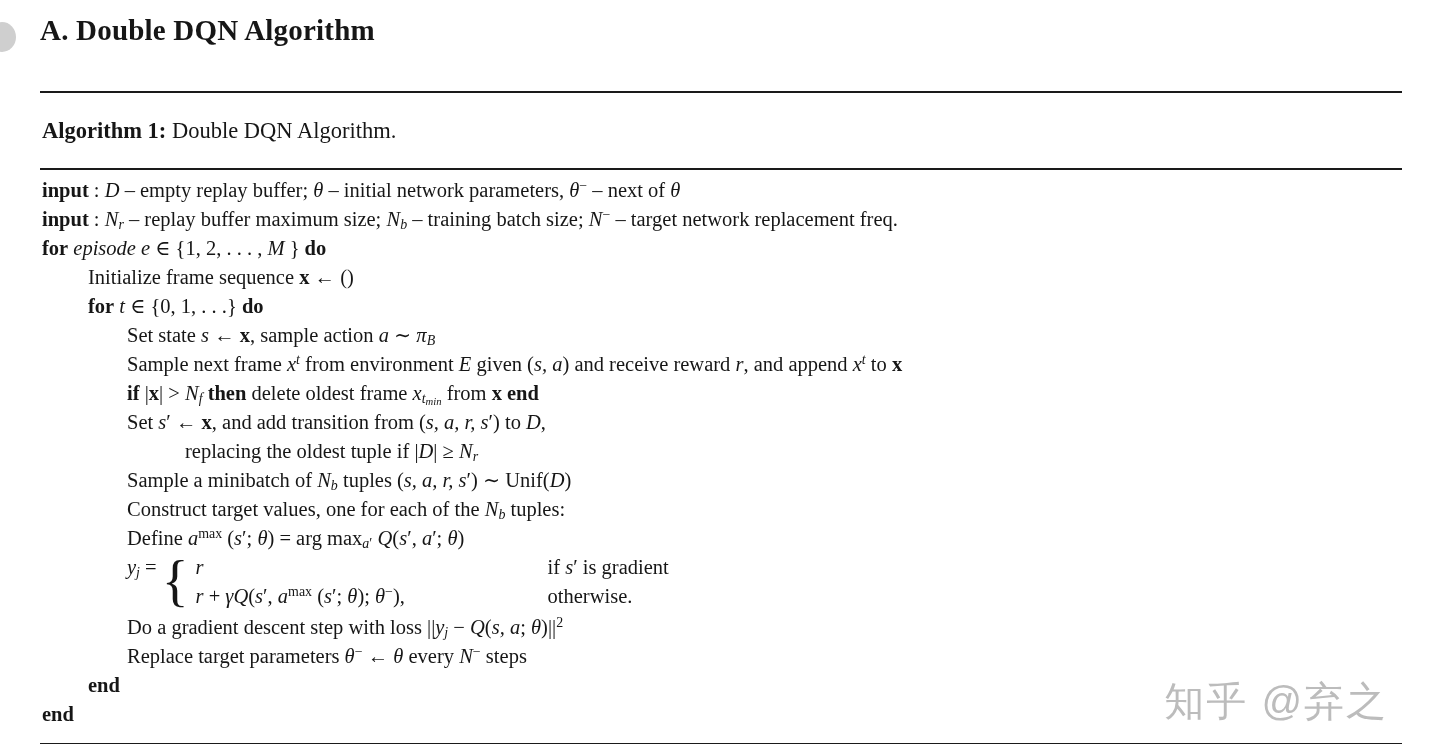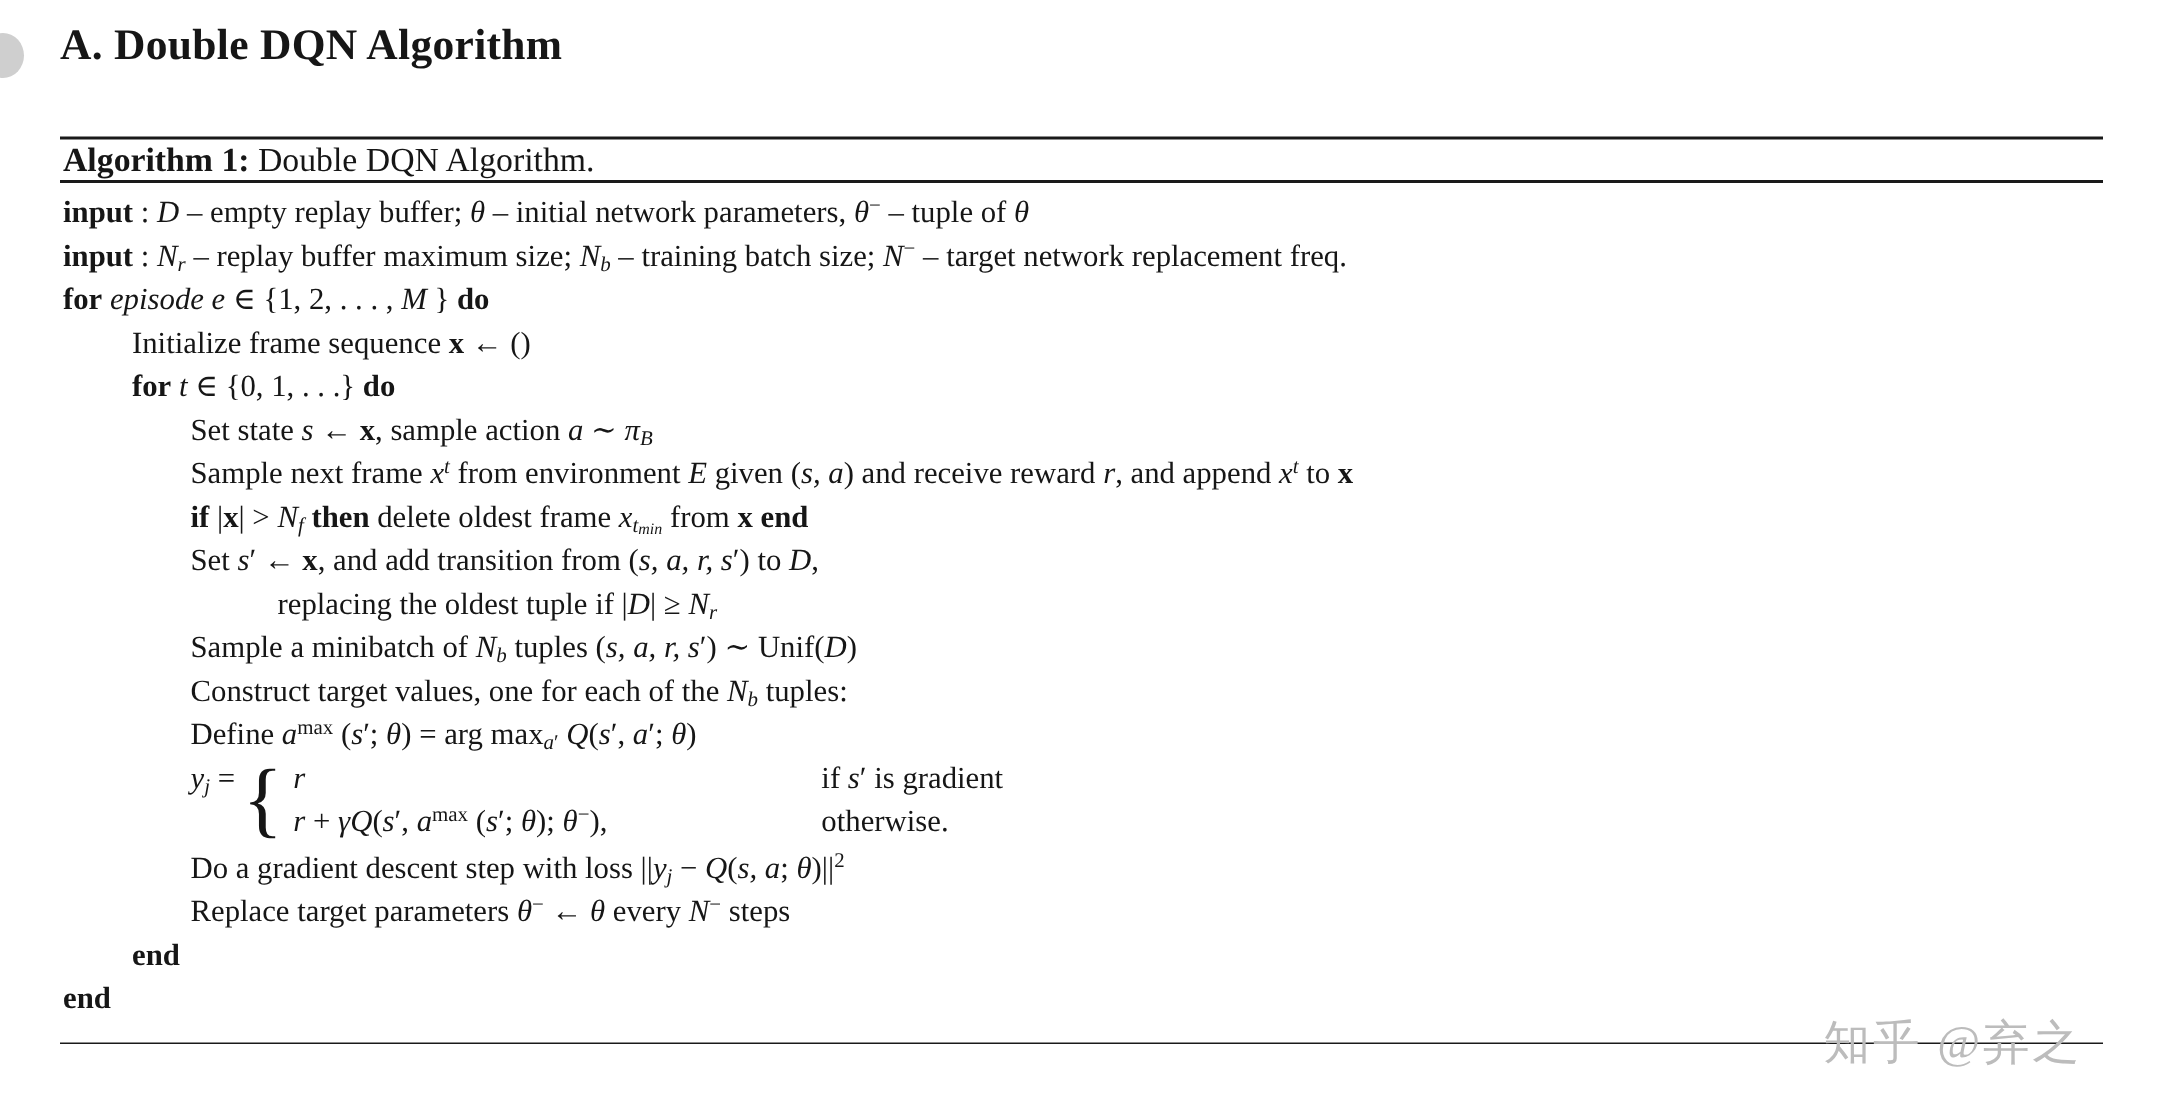--- a/index.html
+++ b/index.html
@@ -42,21 +42,21 @@
     background: #1a1a1a;
     border: none;
   }
   .rule-top { height: 2px; margin-top: 45px; }
   .rule-mid { height: 1.5px; }
   .rule-bottom { height: 1.5px; margin-top: 14px; }
   .caption {
     margin-left: 42px;
     font-size: 22.5px;
     line-height: 27px;
-    padding: 0 0;
+    padding: 24px 0;
   }
   .caption span { white-space: pre; }
   .cap-label { font-weight: bold; }
   .algo {
     margin-left: 42px;
     margin-top: 6px;
     font-size: 20.5px;
   }
   .line {
     line-height: 29px;
@@ -84,45 +84,45 @@
     margin: 0 7px 4px 5px;
     font-weight: 400;
   }
   .cases-rows { display: flex; flex-direction: column; }
   .cases-row { display: flex; line-height: 29px; white-space: pre; }
   .cases-f { width: 352px; }
   .watermark {
     position: absolute;
     right: 52px;
     top: 660px;
-    font-size: 31px;
+    font-size: 40px;
     letter-spacing: 2px;
     color: #bcbcbc;
-    font-family: Liberation Serif, serif;
+    font-family: Liberation Sans, sans-serif;
   }
 </style>
 </head>
 <body>
 
 <div class="page">
 
   <div class="edge-blob"></div>
 
   <h1 class="section-title">A. Double DQN Algorithm</h1>
 
   <div class="rule rule-top"></div>
 
   <div class="caption">
     <span class="cap-label">Algorithm 1:</span><span> Double DQN Algorithm.</span>
   </div>
 
   <div class="rule rule-mid"></div>
 
   <div class="algo">
-    <div class="line"><span class="seg-b">input</span><span> : </span><span class="seg-scr">D</span><span> – empty replay buffer; </span><span class="seg-i">θ</span><span> – initial network parameters, </span><span class="seg-i">θ</span><span class="seg-sup">−</span><span> – tuple of </span><span class="seg-i">θ</span></div>
+    <div class="line"><span class="seg-b">input</span><span> : </span><span class="seg-scr">D</span><span> – empty replay buffer; </span><span class="seg-i">θ</span><span> – initial network parameters, </span><span class="seg-i">θ</span><span class="seg-sup">−</span><span> – next of </span><span class="seg-i">θ</span></div>
     <div class="line"><span class="seg-b">input</span><span> : </span><span class="seg-i">N</span><span class="seg-i seg-sub">r</span><span> – replay buffer maximum size; </span><span class="seg-i">N</span><span class="seg-i seg-sub">b</span><span> – training batch size; </span><span class="seg-i">N</span><span class="seg-sup">−</span><span> – target network replacement freq.</span></div>
     <div class="line"><span class="seg-b">for</span><span> </span><span class="seg-i">episode e</span><span> ∈ {1, 2, . . . , </span><span class="seg-i">M</span><span> } </span><span class="seg-b">do</span></div>
     <div class="line ind1"><span>Initialize frame sequence </span><span class="seg-b">x</span><span> ← ()</span></div>
     <div class="line ind1"><span class="seg-b">for</span><span> </span><span class="seg-i">t</span><span> ∈ {0, 1, . . .} </span><span class="seg-b">do</span></div>
     <div class="line ind2"><span>Set state </span><span class="seg-i">s</span><span> ← </span><span class="seg-b">x</span><span>, sample action </span><span class="seg-i">a</span><span> ∼ </span><span class="seg-i">π</span><span class="seg-scr seg-sub">B</span></div>
     <div class="line ind2"><span>Sample next frame </span><span class="seg-i">x</span><span class="seg-i seg-sup">t</span><span> from environment </span><span class="seg-scr">E</span><span> given (</span><span class="seg-i">s, a</span><span>) and receive reward </span><span class="seg-i">r</span><span>, and append </span><span class="seg-i">x</span><span class="seg-i seg-sup">t</span><span> to </span><span class="seg-b">x</span></div>
     <div class="line ind2"><span class="seg-b">if</span><span> |</span><span class="seg-b">x</span><span>| &gt; </span><span class="seg-i">N</span><span class="seg-i seg-sub">f</span><span> </span><span class="seg-b">then</span><span> delete oldest frame </span><span class="seg-i">x</span><span class="seg-i seg-sub">t</span><span class="seg-i seg-subsub">min</span><span> from </span><span class="seg-b">x</span><span> </span><span class="seg-b">end</span></div>
     <div class="line ind2"><span>Set </span><span class="seg-i">s</span><span>′ ← </span><span class="seg-b">x</span><span>, and add transition from (</span><span class="seg-i">s, a, r, s</span><span>′) to </span><span class="seg-scr">D</span><span>,</span></div>
     <div class="line ind3"><span>replacing the oldest tuple if |</span><span class="seg-scr">D</span><span>| ≥ </span><span class="seg-i">N</span><span class="seg-i seg-sub">r</span></div>
     <div class="line ind2"><span>Sample a minibatch of </span><span class="seg-i">N</span><span class="seg-i seg-sub">b</span><span> tuples (</span><span class="seg-i">s, a, r, s</span><span>′) ∼ Unif(</span><span class="seg-scr">D</span><span>)</span></div>

